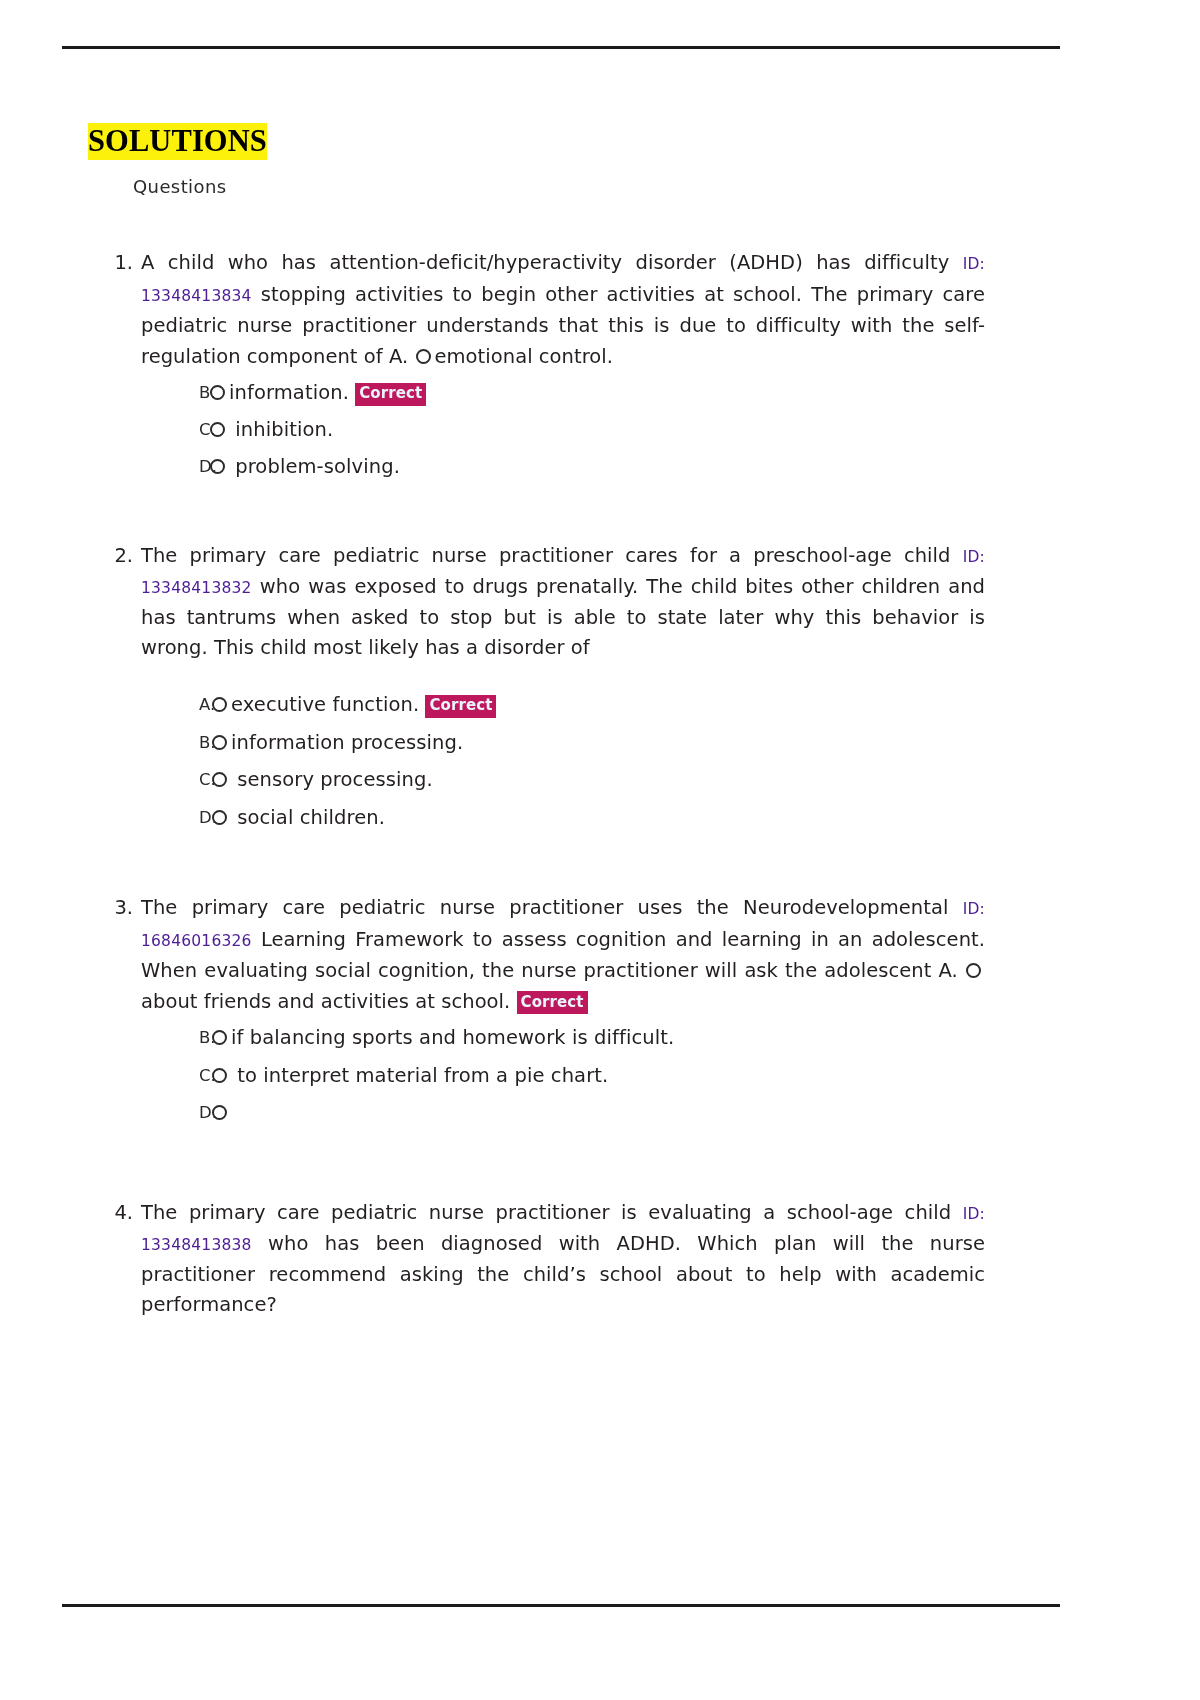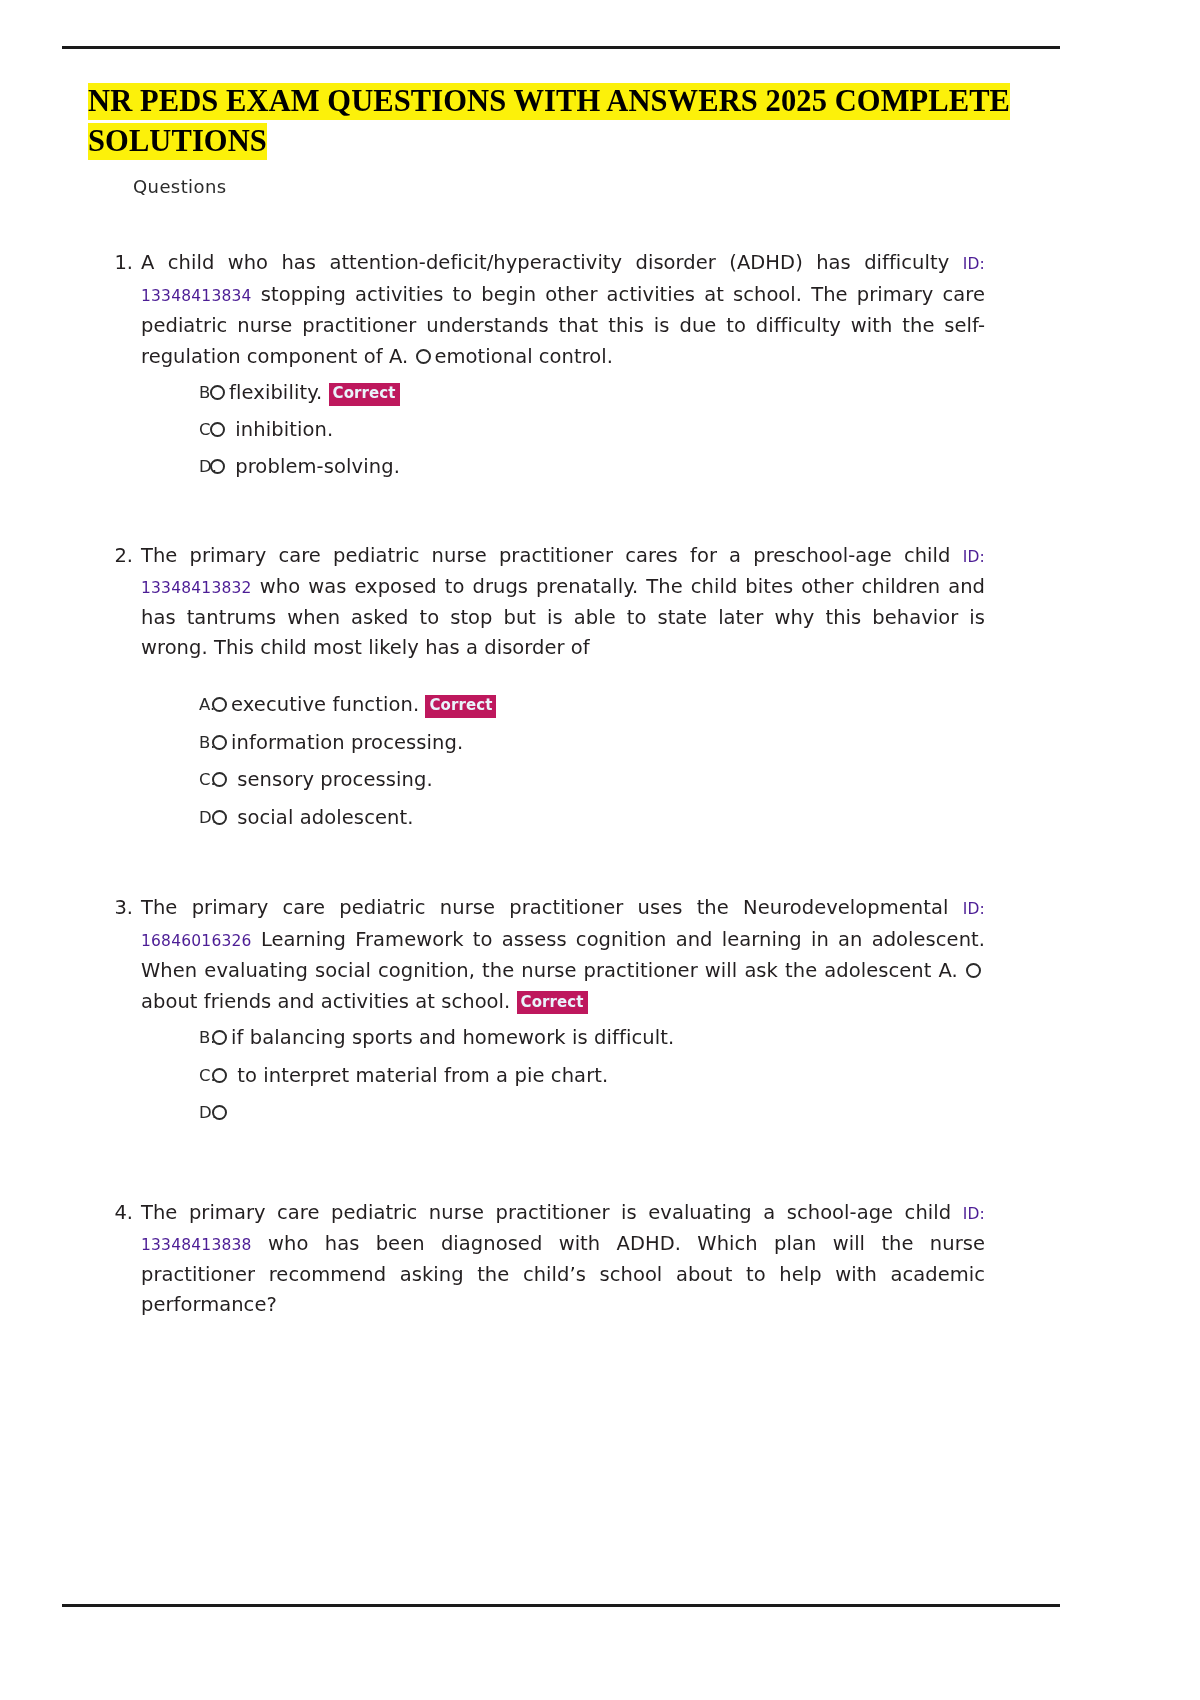--- a/index.html
+++ b/index.html
@@ -192,39 +192,39 @@
 
   .sp-sm { letter-spacing: 0.3px; }
 </style>
 </head>
 <body>
 
 <div class="page">
 
   <div class="rule-top"></div>
 
-  <h1 class="doc-title"><span class="hl">NR PEDS EXAM QUESTIONS WITH ANSWERS 2025 COMPLETE</span><br><span class="hl">SOLUTIONS</span></h1>
+  <h1 class="doc-title"><br><span class="hl">SOLUTIONS</span></h1>
 
   <div class="section-heading">Questions</div>
 
   <div class="questions">
 
     <div class="question" id="q1">
       <div class="q-body">
         <div class="q-num">1.</div>
         <div class="q-text"><span>A child who has attention-deficit/hyperactivity disorder (ADHD) has difficulty</span>
           <span class="qid">ID:</span>
           <span class="qid">13348413834</span>
           <span>stopping activities to begin other activities at school. The primary care pediatric nurse practitioner understands that this is due to difficulty with the self-regulation component of A.</span>
           <span class="radio"></span><span>emotional control.</span>
         </div>
         <ul class="options">
           <li class="option">
             <span class="opt-letter">B.</span>
-            <span class="radio"></span><span class="opt-label">flexibility.</span>
+            <span class="radio"></span><span class="opt-label">information.</span>
             <span class="badge-correct">Correct</span>
           </li>
           <li class="option">
             <span class="opt-letter">C.</span>
             <span class="radio"></span> <span class="opt-label">inhibition.</span>
           </li>
           <li class="option">
             <span class="opt-letter">D.</span>
             <span class="radio"></span> <span class="opt-label">problem-solving.</span>
           </li>
@@ -249,21 +249,21 @@
           <li class="option">
             <span class="opt-letter">B.</span>
             <span class="radio"></span><span class="opt-label">information processing.</span>
           </li>
           <li class="option">
             <span class="opt-letter">C.</span>
             <span class="radio"></span> <span class="opt-label">sensory processing.</span>
           </li>
           <li class="option">
             <span class="opt-letter">D.</span>
-            <span class="radio"></span> <span class="opt-label">social adolescent.</span>
+            <span class="radio"></span> <span class="opt-label">social children.</span>
           </li>
         </ul>
       </div>
     </div>
 
     <div class="question" id="q3">
       <div class="q-body">
         <div class="q-num">3.</div>
         <div class="q-text"><span>The primary care pediatric nurse practitioner uses the Neurodevelopmental</span>
           <span class="qid">ID:</span>

